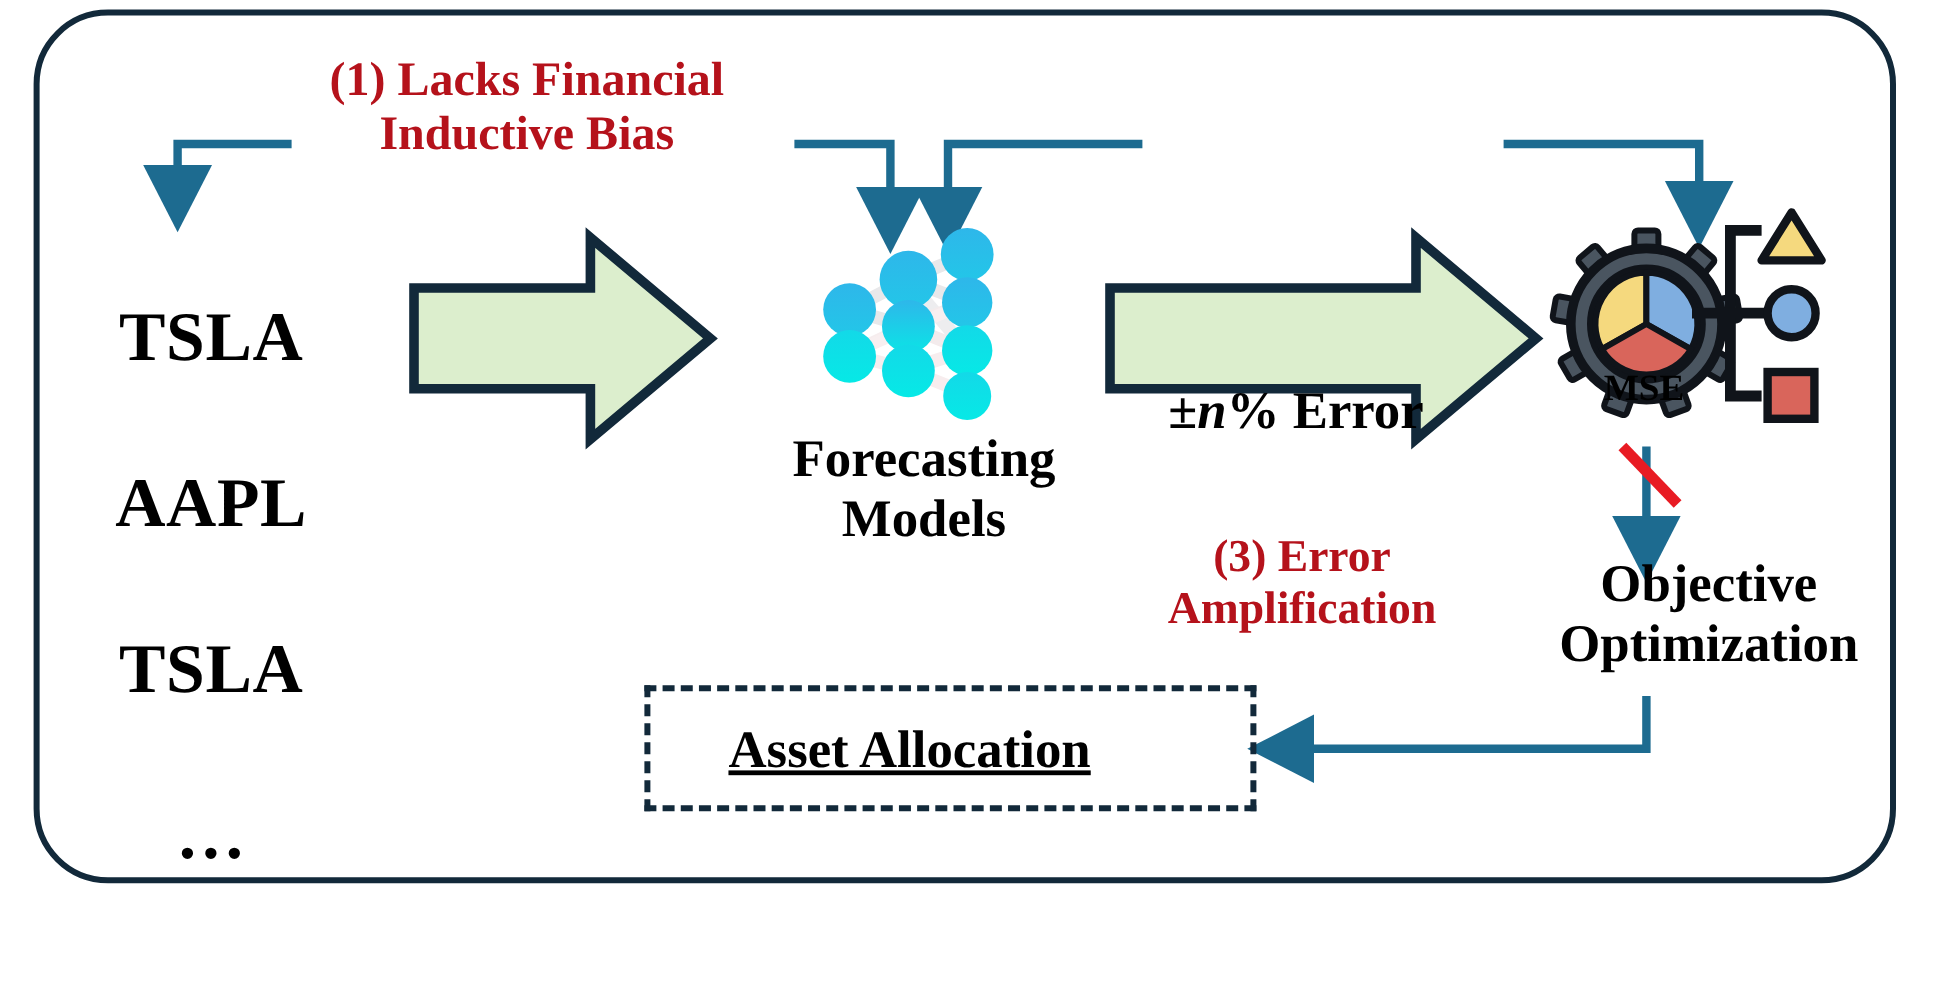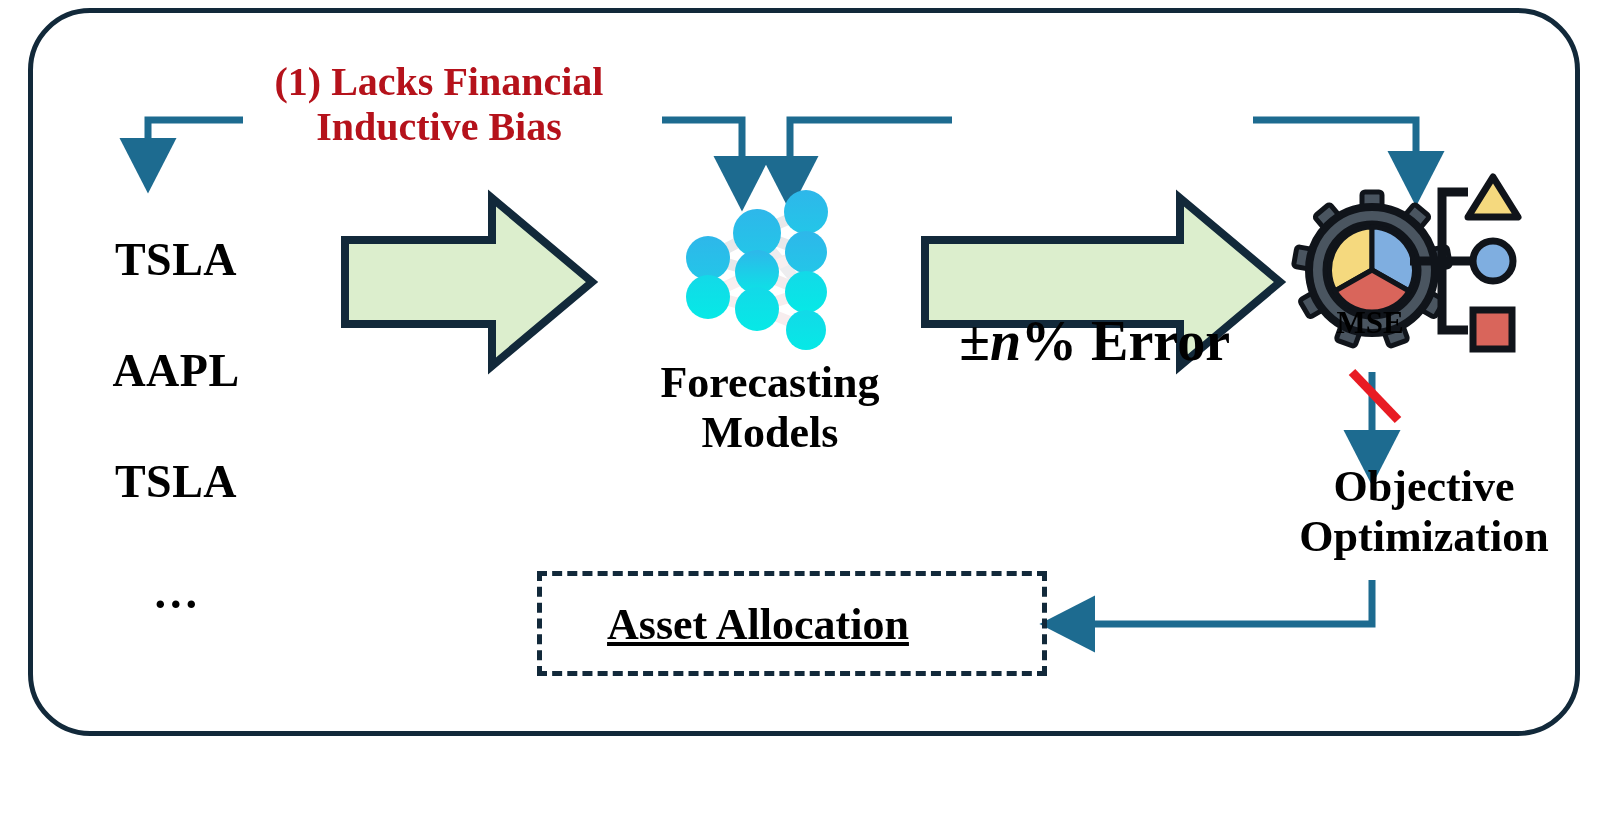--- a/index.html
+++ b/index.html
@@ -52,47 +52,47 @@
     position: absolute;
     line-height: 1.12;
     white-space: pre-line;
   }
 
   
   #ticker-list {
     left: 56px;
     top: 182px;
     width: 240px;
-    font-size: 46px;
+    font-size: 58px;
     letter-spacing: 0.5px;
   }
   #ticker-list .tk { display: block; margin-bottom: 6px; }
 
   
-  #note-1 { left: 214px; top: 44px; width: 450px; font-size: 40px; margin-top: 16px; }
+  #note-1 { left: 214px; top: 44px; width: 450px; font-size: 40px; }
   
   #note-2 { left: 950px; top: 44px; width: 320px; font-size: 40px; }
   
   #note-3 { left: 930px; top: 443px; width: 310px; font-size: 38px; }
 
   
   #forecast-label {
     left: 610px; top: 358px; width: 320px; font-size: 44px;
   }
   
   #portfolio-label {
     left: 1238px; top: 462px; width: 372px; font-size: 44px;
   }
   
   #mse-label {
     left: 1310px; top: 305px; width: 120px; font-size: 31px;
   }
   
   #error-label {
-    left: 930px; top: 246px; width: 300px; font-size: 56px; text-align: right;
+    left: 930px; top: 268px; width: 300px; font-size: 44px; text-align: center;
   }
   #error-label .ital { font-style: italic; }
   
   #asset-label {
     left: 528px; top: 600px; width: 460px; font-size: 44px; text-decoration: underline;
   }
 
   .dashed-box {
     position: absolute;
     left: 537px;
@@ -222,20 +222,22 @@
 
     <g>
       <path d="M1372,580 L1372,624 L1073,624" fill="none" stroke="#1d6b90" stroke-width="7" marker-end="url(#teal-arrow)"></path>
     </g>
   </svg>
 
   <div class="red-note" id="note-1">(1) Lacks Financial
 Inductive Bias</div>
 
 
+  <div class="red-note" id="note-3">(3) Error
+Amplification</div>
 
   <div class="txt" id="ticker-list">
     <span class="tk">TSLA</span>
     <span class="tk">AAPL</span>
     <span class="tk">TSLA</span>
     <span class="tk">…</span>
   </div>
 
   <div class="txt" id="error-label">
     <span>±</span><span class="ital">n</span><span>% Error</span>

